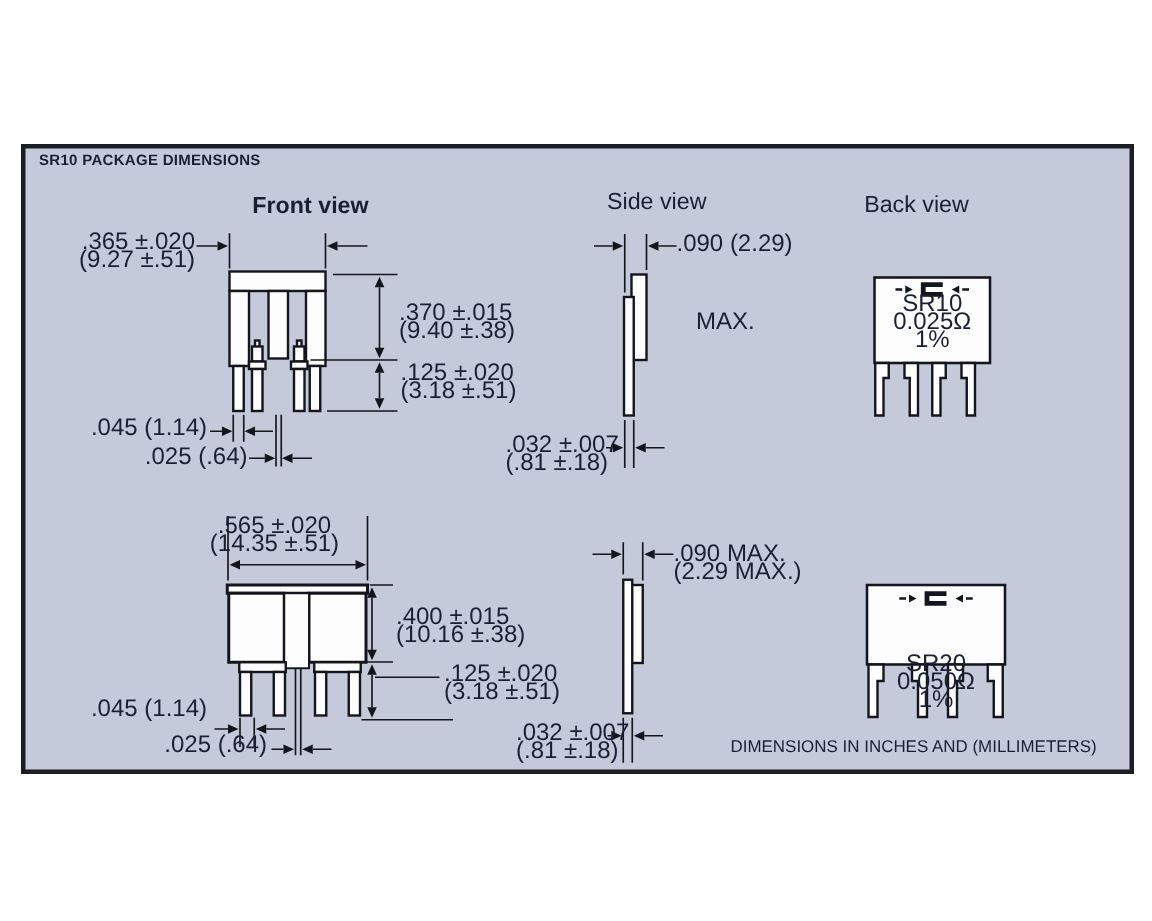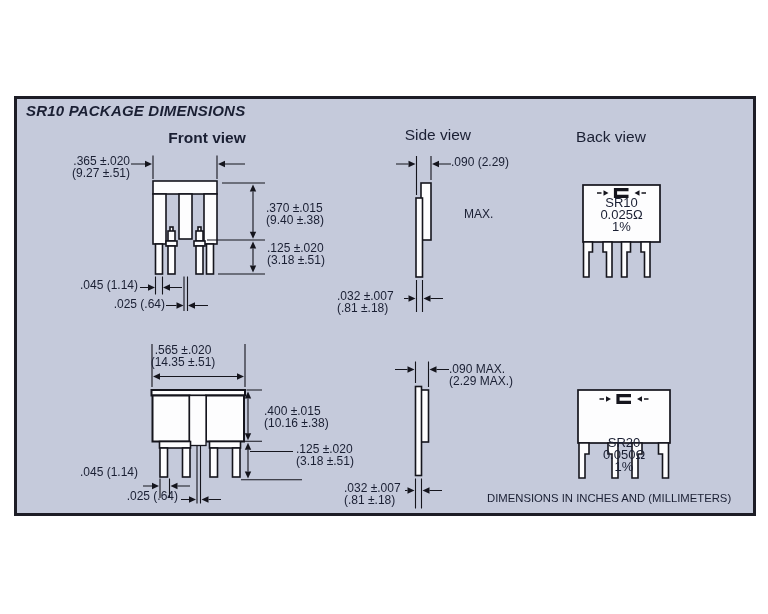--- a/index.html
+++ b/index.html
@@ -2,27 +2,27 @@
 <html><head>
 <meta charset="utf-8">
 <style>
   html,body{margin:0;padding:0;background:#ffffff;}
   .page{position:relative;width:768px;height:614px;background:#ffffff;
         font-family:"Liberation Sans",sans-serif;color:#1a1f33;overflow:hidden;}
   .panel{position:absolute;left:14px;top:96px;width:736px;height:414px;
          background:#c5cadb;border:3px solid #1d1d26;}
   svg.draw{position:absolute;left:0;top:0;}
   .t{position:absolute;white-space:nowrap;}
-  .title{font-size:15px;font-weight:bold;letter-spacing:.2px;font-style:italic;}
+  .title{font-size:10px;font-weight:bold;letter-spacing:.2px;}
   .view{font-size:15.5px;}
-  .dim{font-size:12px;line-height:11.8px;}
+  .dim{font-size:16px;line-height:11.8px;}
   .dim span{display:block;}
   .r{text-align:right;}
   .c{text-align:center;}
-  .mark{font-size:13px;line-height:11.8px;text-align:center;}
+  .mark{font-size:16px;line-height:11.8px;text-align:center;}
   .foot{font-size:11.3px;}
   .ind2{padding-left:13px;margin-top:40px;}
   
   .p{fill:#fdfdfe;stroke:#15151d;stroke-width:1.6;}
   .p2{fill:#fdfdfe;stroke:#15151d;stroke-width:2;}
   .pc{fill:#fdfdfe;stroke:#15151d;stroke-width:1.3;}
   .pb{fill:#fdfdfe;stroke:#15151d;stroke-width:1.7;}
   .d{stroke:#15151d;stroke-width:1.1;fill:none;}
   .lg{stroke:#15151d;stroke-width:1.6;fill:none;}
   .lc{stroke:#15151d;stroke-width:3.2;fill:none;}

